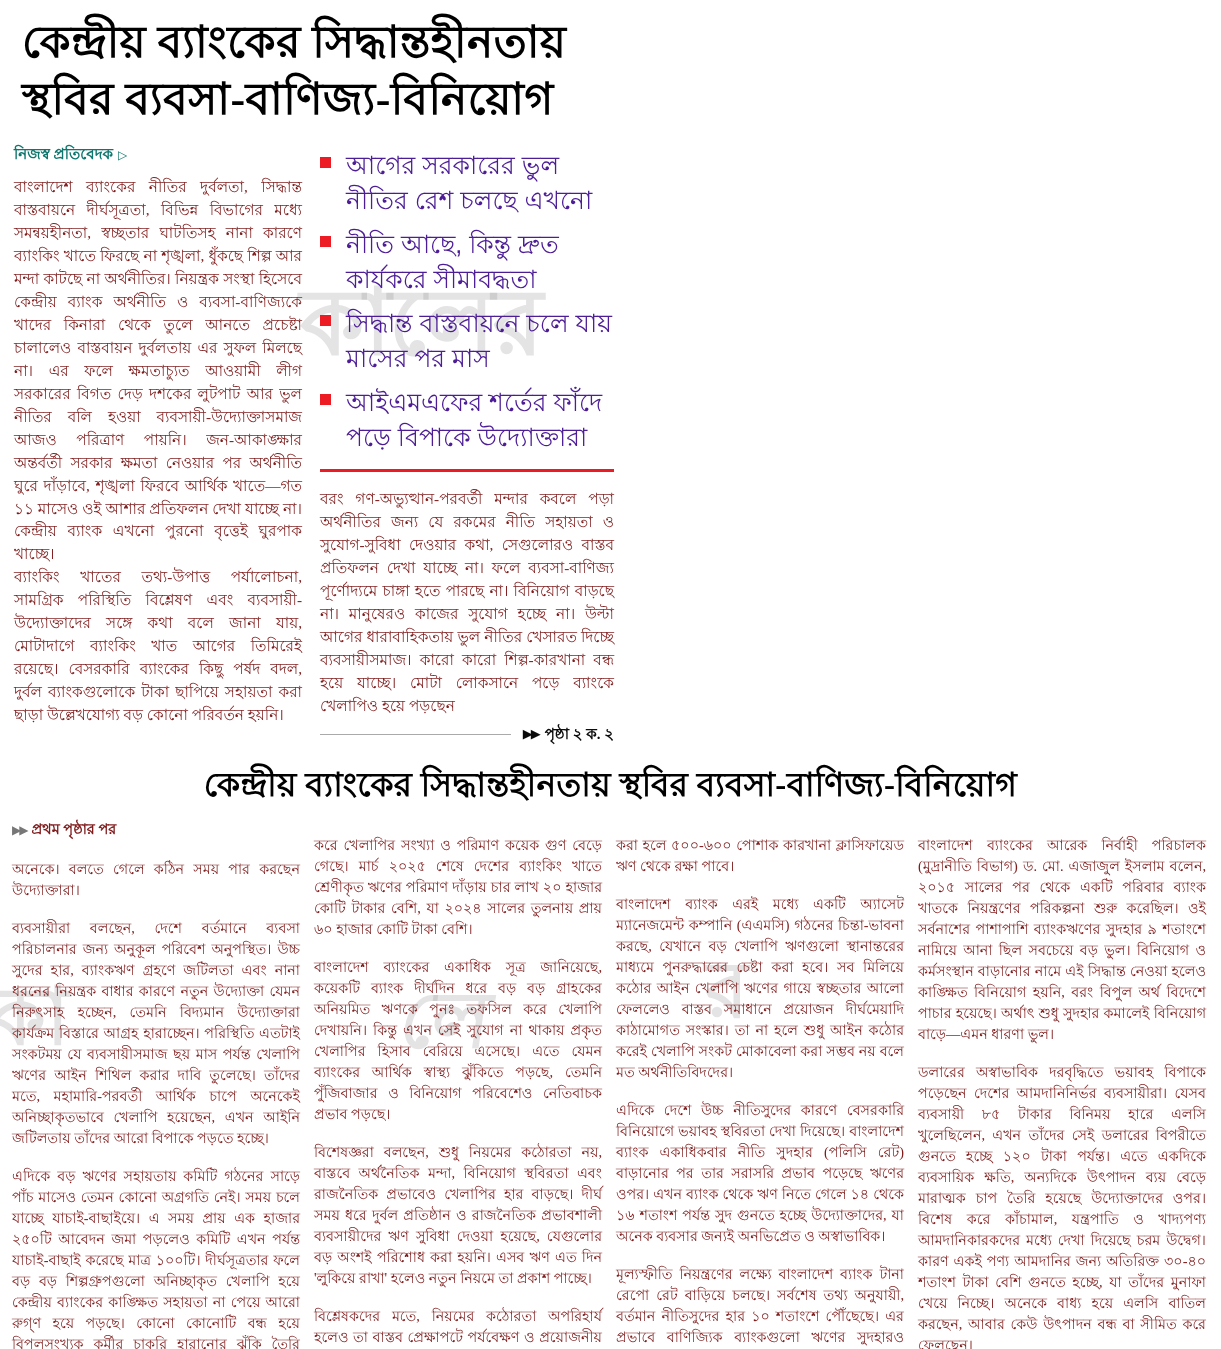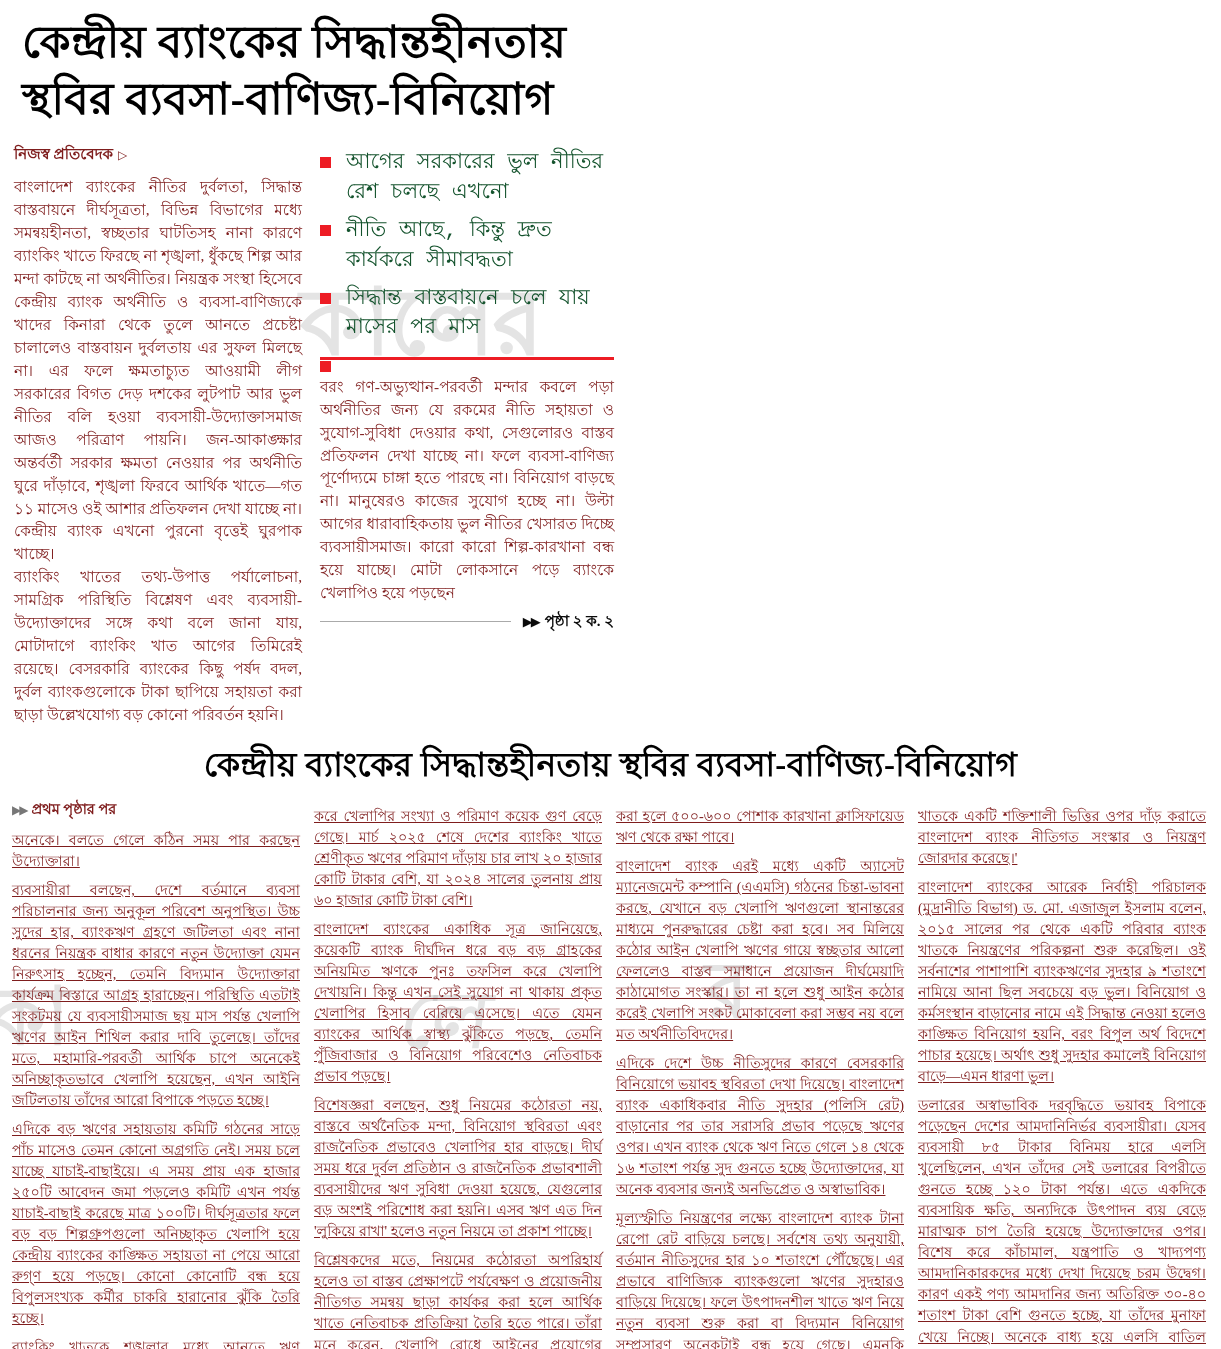--- a/index.html
+++ b/index.html
@@ -82,21 +82,21 @@
     gap: 0;
   }
   .top-col-left { width: 300px; padding-right: 12px; }
   .top-col-right { width: 300px; padding-left: 6px; }
 
   .byline {
     font-family: "Liberation Serif", "DejaVu Serif", serif;
     font-weight: bold;
     font-size: 15px;
     margin: 0 0 9px 0;
-    color: #7f1d1d;
+    color: #0f766e;
     display: flex;
     align-items: center;
     gap: 5px;
   }
   .byline .tri {
     font-size: 12px;
     line-height: 1;
   }
 
   .body-text {
@@ -113,25 +113,25 @@
   
   .bullets {
     list-style: none;
     margin: 6px 0 0 0;
     padding: 0;
   }
   .bullets li {
     position: relative;
     padding-left: 26px;
     margin-bottom: 9px;
-    font-family: Liberation Mono, monospace;
-    font-size: 21px;
+    font-family: Liberation Sans, sans-serif;
+    font-size: 25px;
     line-height: 1.40;
     font-weight: normal;
-    color: #14532d;
+    color: #4c1d95;
   }
   .bullet-marker {
     position: absolute;
     left: 0;
     top: 9px;
     width: 11px;
     height: 11px;
     background: #ED1C24;
     display: block;
   }
@@ -200,21 +200,21 @@
     gap: 5px;
     color: #444;
   }
   .contfrom .arrows { color: #777; letter-spacing: -2px; font-size: 12px; }
   .contfrom .label { color: #7f1d1d; }
 
   .bcol .body-text {
     font-size: 14.3px;
     line-height: 1.47;
   }
-  .bcol .body-text p { margin: 8px 0 0 0; text-decoration: underline; }
+  .bcol .body-text p { margin: 17px 0 0 0; }
 </style>
 </head>
 <body>
 
 <div class="page">
 
   <div class="watermark wm-top">কালের</div>
   <div class="watermark wm-mid-left">কা</div>
   <div class="watermark wm-mid-2">লে</div>
   <div class="watermark wm-mid-3">র</div>
@@ -245,20 +245,21 @@
           <li>
             <span class="bullet-marker"></span>
             <span>নীতি আছে, কিন্তু দ্রুত কার্যকরে সীমাবদ্ধতা</span>
           </li>
           <li>
             <span class="bullet-marker"></span>
             <span>সিদ্ধান্ত বাস্তবায়নে চলে যায় মাসের পর মাস</span>
           </li>
           <li>
             <span class="bullet-marker"></span>
+            <span>আইএমএফের শর্তের ফাঁদে পড়ে বিপাকে উদ্যোক্তারা</span>
           </li>
         </ul>
 
         <div class="red-rule"></div>
 
         <div class="body-text">
           <p>বরং গণ-অভ্যুত্থান-পরবর্তী মন্দার কবলে পড়া অর্থনীতির জন্য যে রকমের নীতি সহায়তা ও সুযোগ-সুবিধা দেওয়ার কথা, সেগুলোরও বাস্তব প্রতিফলন দেখা যাচ্ছে না। ফলে ব্যবসা-বাণিজ্য পূর্ণোদ্যমে চাঙ্গা হতে পারছে না। বিনিয়োগ বাড়ছে না। মানুষেরও কাজের সুযোগ হচ্ছে না। উল্টা আগের ধারাবাহিকতায় ভুল নীতির খেসারত দিচ্ছে ব্যবসায়ীসমাজ। কারো কারো শিল্প-কারখানা বন্ধ হয়ে যাচ্ছে। মোটা লোকসানে পড়ে ব্যাংকে খেলাপিও হয়ে পড়ছেন</p>
         </div>
 
         <div class="jump-line">
@@ -306,21 +307,20 @@
           <p>করা হলে ৫০০-৬০০ পোশাক কারখানা ক্লাসিফায়েড ঋণ থেকে রক্ষা পাবে।</p>
           <p>বাংলাদেশ ব্যাংক এরই মধ্যে একটি অ্যাসেট ম্যানেজমেন্ট কম্পানি (এএমসি) গঠনের চিন্তা-ভাবনা করছে, যেখানে বড় খেলাপি ঋণগুলো স্থানান্তরের মাধ্যমে পুনরুদ্ধারের চেষ্টা করা হবে। সব মিলিয়ে কঠোর আইন খেলাপি ঋণের গায়ে স্বচ্ছতার আলো ফেললেও বাস্তব সমাধানে প্রয়োজন দীর্ঘমেয়াদি কাঠামোগত সংস্কার। তা না হলে শুধু আইন কঠোর করেই খেলাপি সংকট মোকাবেলা করা সম্ভব নয় বলে মত অর্থনীতিবিদদের।</p>
           <p>এদিকে দেশে উচ্চ নীতিসুদের কারণে বেসরকারি বিনিয়োগে ভয়াবহ স্থবিরতা দেখা দিয়েছে। বাংলাদেশ ব্যাংক একাধিকবার নীতি সুদহার (পলিসি রেট) বাড়ানোর পর তার সরাসরি প্রভাব পড়েছে ঋণের ওপর। এখন ব্যাংক থেকে ঋণ নিতে গেলে ১৪ থেকে ১৬ শতাংশ পর্যন্ত সুদ গুনতে হচ্ছে উদ্যোক্তাদের, যা অনেক ব্যবসার জন্যই অনভিপ্রেত ও অস্বাভাবিক।</p>
           <p>মূল্যস্ফীতি নিয়ন্ত্রণের লক্ষ্যে বাংলাদেশ ব্যাংক টানা রেপো রেট বাড়িয়ে চলছে। সর্বশেষ তথ্য অনুযায়ী, বর্তমান নীতিসুদের হার ১০ শতাংশে পৌঁছেছে। এর প্রভাবে বাণিজ্যিক ব্যাংকগুলো ঋণের সুদহারও বাড়িয়ে দিয়েছে। ফলে উৎপাদনশীল খাতে ঋণ নিয়ে নতুন ব্যবসা শুরু করা বা বিদ্যমান বিনিয়োগ সম্প্রসারণ অনেকটাই বন্ধ হয়ে গেছে। এমনকি বেসরকারি খাতে ঋণের প্রবৃদ্ধি ৭ শতাংশের নিচে নেমে গেছে।</p>
 
         </div>
       </div>
 
       <div class="bcol">
         <div class="body-text">
-          <p>খাতকে একটি শক্তিশালী ভিত্তির ওপর দাঁড় করাতে বাংলাদেশ ব্যাংক নীতিগত সংস্কার ও নিয়ন্ত্রণ জোরদার করেছে।'</p>
           <p>বাংলাদেশ ব্যাংকের আরেক নির্বাহী পরিচালক (মুদ্রানীতি বিভাগ) ড. মো. এজাজুল ইসলাম বলেন, ২০১৫ সালের পর থেকে একটি পরিবার ব্যাংক খাতকে নিয়ন্ত্রণের পরিকল্পনা শুরু করেছিল। ওই সর্বনাশের পাশাপাশি ব্যাংকঋণের সুদহার ৯ শতাংশে নামিয়ে আনা ছিল সবচেয়ে বড় ভুল। বিনিয়োগ ও কর্মসংস্থান বাড়ানোর নামে এই সিদ্ধান্ত নেওয়া হলেও কাঙ্ক্ষিত বিনিয়োগ হয়নি, বরং বিপুল অর্থ বিদেশে পাচার হয়েছে। অর্থাৎ শুধু সুদহার কমালেই বিনিয়োগ বাড়ে—এমন ধারণা ভুল।</p>
           <p>ডলারের অস্বাভাবিক দরবৃদ্ধিতে ভয়াবহ বিপাকে পড়েছেন দেশের আমদানিনির্ভর ব্যবসায়ীরা। যেসব ব্যবসায়ী ৮৫ টাকার বিনিময় হারে এলসি খুলেছিলেন, এখন তাঁদের সেই ডলারের বিপরীতে গুনতে হচ্ছে ১২০ টাকা পর্যন্ত। এতে একদিকে ব্যবসায়িক ক্ষতি, অন্যদিকে উৎপাদন ব্যয় বেড়ে মারাত্মক চাপ তৈরি হয়েছে উদ্যোক্তাদের ওপর। বিশেষ করে কাঁচামাল, যন্ত্রপাতি ও খাদ্যপণ্য আমদানিকারকদের মধ্যে দেখা দিয়েছে চরম উদ্বেগ। কারণ একই পণ্য আমদানির জন্য অতিরিক্ত ৩০-৪০ শতাংশ টাকা বেশি গুনতে হচ্ছে, যা তাঁদের মুনাফা খেয়ে নিচ্ছে। অনেকে বাধ্য হয়ে এলসি বাতিল করছেন, আবার কেউ উৎপাদন বন্ধ বা সীমিত করে ফেলছেন।</p>
 
         </div>
       </div>
 
     </div>
   </div>
 
 </div>

